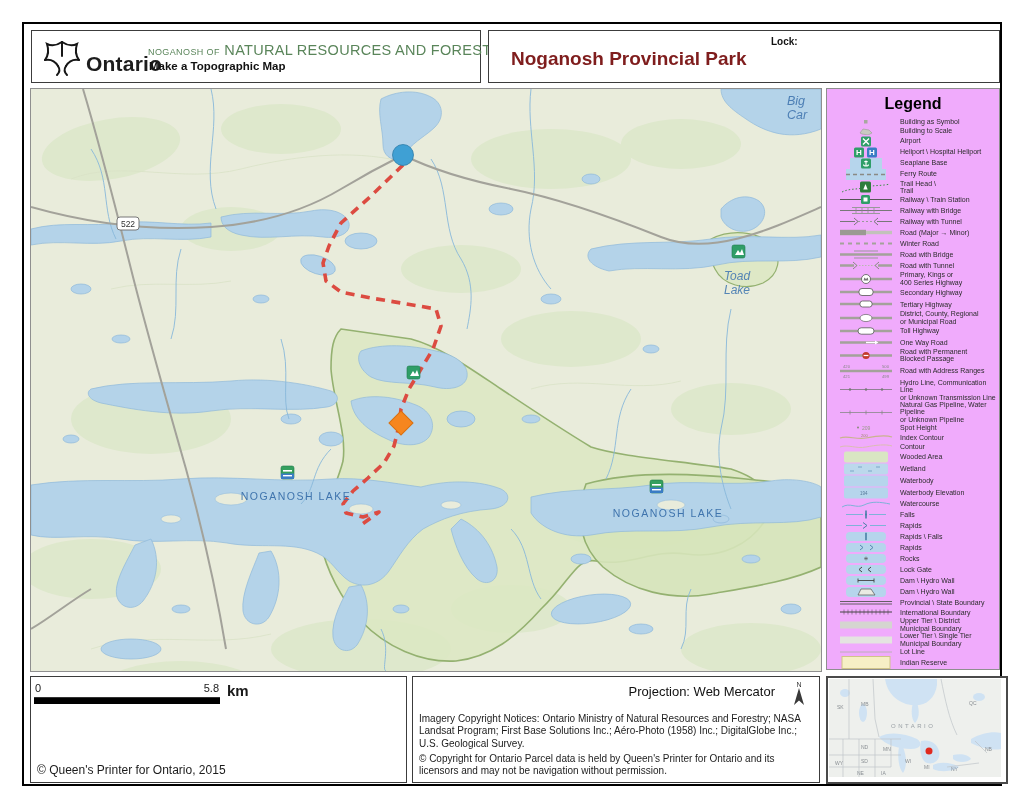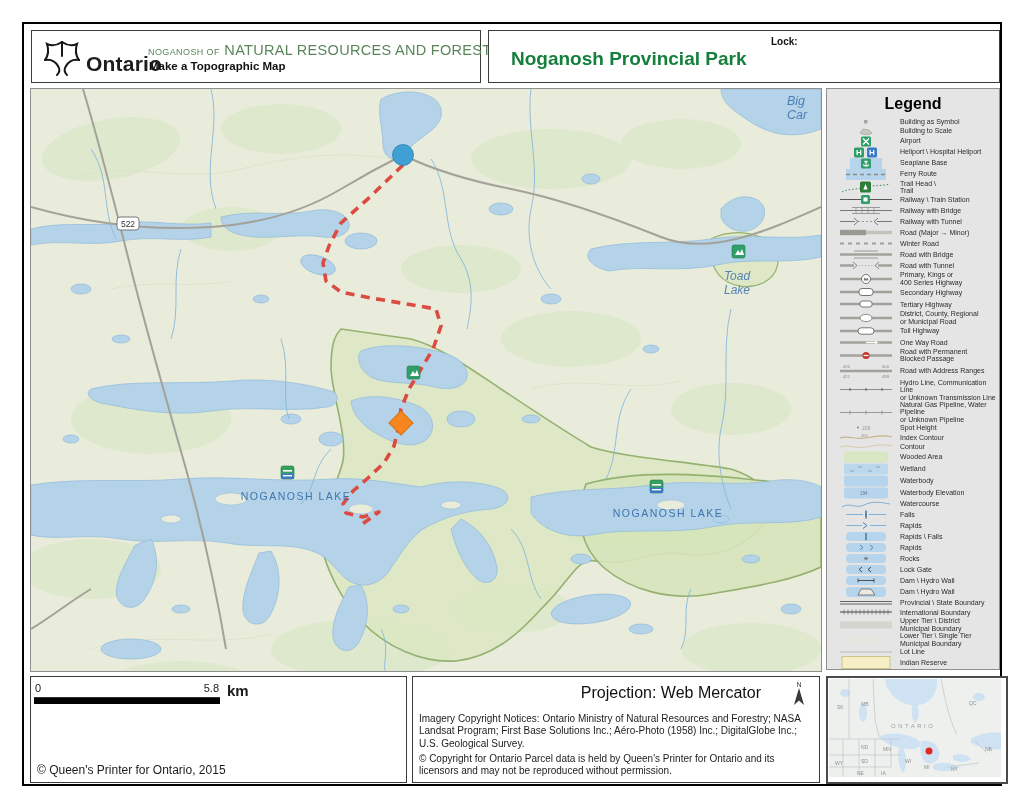--- a/index.html
+++ b/index.html
@@ -9,46 +9,46 @@
   
   #header-box{left:31px;top:30px;width:448px;height:51px;border:1px solid #3c3c3c;background:#fff;}
   #logo-wrap{left:10px;top:7px;width:160px;height:40px;}
   #logo-text{position:absolute;left:44px;top:14px;font-size:21px;font-weight:600;letter-spacing:0.2px;color:#1d1d1d;}
   #ministry-line{position:absolute;left:116px;top:10px;white-space:nowrap;}
   #ministry-prefix{font-size:9px;color:#5a855a;letter-spacing:0.4px;}
   #ministry-name{font-size:14.5px;color:#5a855a;letter-spacing:0.3px;}
   #app-title{position:absolute;left:117px;top:29px;font-size:11.5px;font-weight:bold;color:#111;text-align:right;}
   
   #title-box{left:488px;top:30px;width:510px;height:51px;border:1px solid #3c3c3c;background:#fff;}
-  #map-title{position:absolute;left:22px;top:17px;font-size:19px;font-weight:bold;color:#15803d;}
+  #map-title{position:absolute;left:22px;top:17px;font-size:19px;font-weight:bold;color:#7f1d1d;}
   #notes-label{position:absolute;left:282px;top:5px;font-size:10px;font-weight:bold;color:#111;}
   
   #map-frame{left:30px;top:88px;width:790px;height:582px;border:1px solid #8f8f8f;overflow:hidden;background:#e9ecdb;}
   
-  #legend-panel{left:826px;top:88px;width:172px;height:580px;border:1px solid #8f8f8f;background:#e5e5e5;overflow:hidden;}
+  #legend-panel{left:826px;top:88px;width:172px;height:580px;border:1px solid #8f8f8f;background:#f0abfc;overflow:hidden;}
   #legend-title{text-align:center;font-size:16px;font-weight:bold;margin:6px 0 4px 0;color:#000;}
   #legend-items{padding:0 2px 0 10px;}
   .li-row{display:flex;align-items:center;}
   .r-s{min-height:9.3px;}
   .r-t{min-height:14.5px;}
   .r-a{min-height:11px;}
   .r-p{min-height:13.2px;}
   .r-x{min-height:14px;}
   .li-icon{width:58px;flex:0 0 58px;display:flex;justify-content:center;align-items:center;}
   .li-label{font-size:7px;line-height:7.4px;color:#2b2b2b;white-space:pre-line;padding-left:5px;}
   
   #footer-left{left:30px;top:676px;width:375px;height:105px;border:1px solid #3c3c3c;background:#fff;}
   #scale-zero{position:absolute;left:4px;top:5px;font-size:11px;}
   #scale-val{position:absolute;left:128px;top:5px;width:60px;text-align:right;font-size:11px;}
   #scale-unit{position:absolute;left:196px;top:5px;font-size:15px;font-weight:bold;}
   #scale-bar{position:absolute;left:3px;top:20px;width:186px;height:6px;background:#000;border-top:1px solid #333;}
   #disclaimer{position:absolute;left:6px;top:34px;width:356px;font-size:10px;line-height:12.3px;color:#1c1c1c;}
   #qp-copyright{position:absolute;left:6px;top:86px;font-size:12px;color:#1c1c1c;}
   #footer-mid{left:412px;top:676px;width:406px;height:105px;border:1px solid #3c3c3c;background:#fff;}
-  #projection{position:absolute;right:58px;top:7px;font-size:16px;color:#111;}
+  #projection{position:absolute;right:44px;top:7px;font-size:13px;color:#111;}
   #north-arrow{position:absolute;right:12px;top:4px;width:16px;height:26px;text-align:center;}
   #north-n{font-size:7px;color:#333;line-height:7px;}
   #imagery-notice{position:absolute;left:6px;top:36px;width:394px;font-size:10px;line-height:12.3px;color:#1c1c1c;}
   #parcel-notice{position:absolute;left:6px;top:76px;width:394px;font-size:10px;line-height:12.3px;color:#1c1c1c;}
   #inset-box{left:826px;top:676px;width:176px;height:102px;border:2px solid #4a4a4a;background:#fff;padding:1px;}
 </style>
 </head>
 <body>
 
 <div id="page-border" class="abs"></div>
@@ -682,21 +682,21 @@
 
 <div id="footer-mid" class="abs">
   <div id="projection">Projection: Web Mercator</div>
   <div id="north-arrow">
     <div id="north-n">N</div>
     <svg width="14" height="18" viewBox="0 0 14 18">
       <path d="M7 0 L12 17 L7 12.5 L2 17 Z" fill="#3a3a3a"></path>
     </svg>
   </div>
   <div id="imagery-notice">Imagery Copyright Notices: Ontario Ministry of Natural Resources and Forestry; NASA Landsat Program; First Base Solutions Inc.; Aéro-Photo (1958) Inc.; DigitalGlobe Inc.; U.S. Geological Survey.</div>
-  <div id="parcel-notice">© Copyright for Ontario Parcel data is held by Queen's Printer for Ontario and its licensors and may not be reproduced without permission.</div>
+  <div id="parcel-notice">© Copyright for Ontario Parcel data is held by Queen's Printer for Ontario and its licensors and may not be navigation without permission.</div>
 </div>
 
 <div id="inset-box" class="abs">
 <svg width="172" height="98" viewBox="0 0 172 98">
   <rect x="0" y="0" width="172" height="98" fill="#eef0ed"></rect>
   <g fill="#cfe2f3">
     <path d="M56 0 C58 14 68 24 82 26 C96 28 106 20 108 6 L108 0 Z"></path>
     <path d="M88 24 C91 32 90 40 86 44 C82 40 82 30 84 24 Z"></path>
     <path d="M50 58 C60 52 76 54 88 60 C94 64 92 70 82 70 C70 70 56 66 50 58 Z"></path>
     <path d="M74 68 C78 78 78 88 74 94 C70 90 68 78 70 68 Z"></path>

